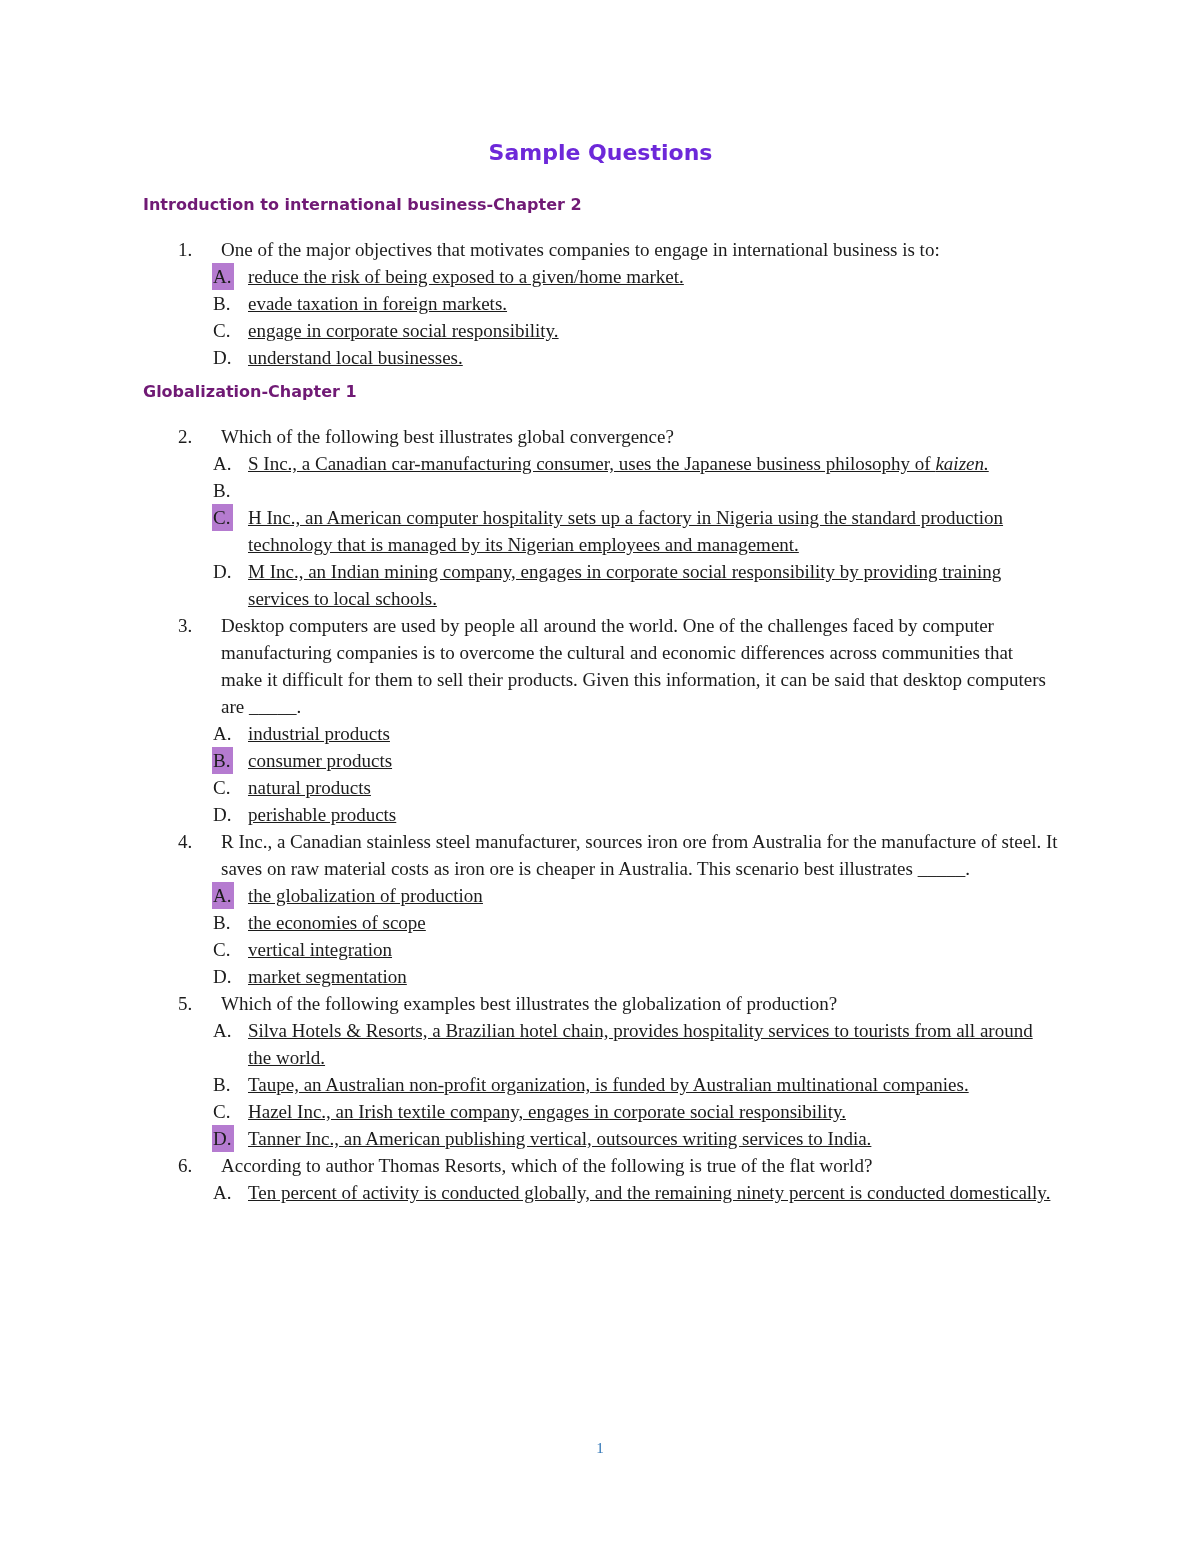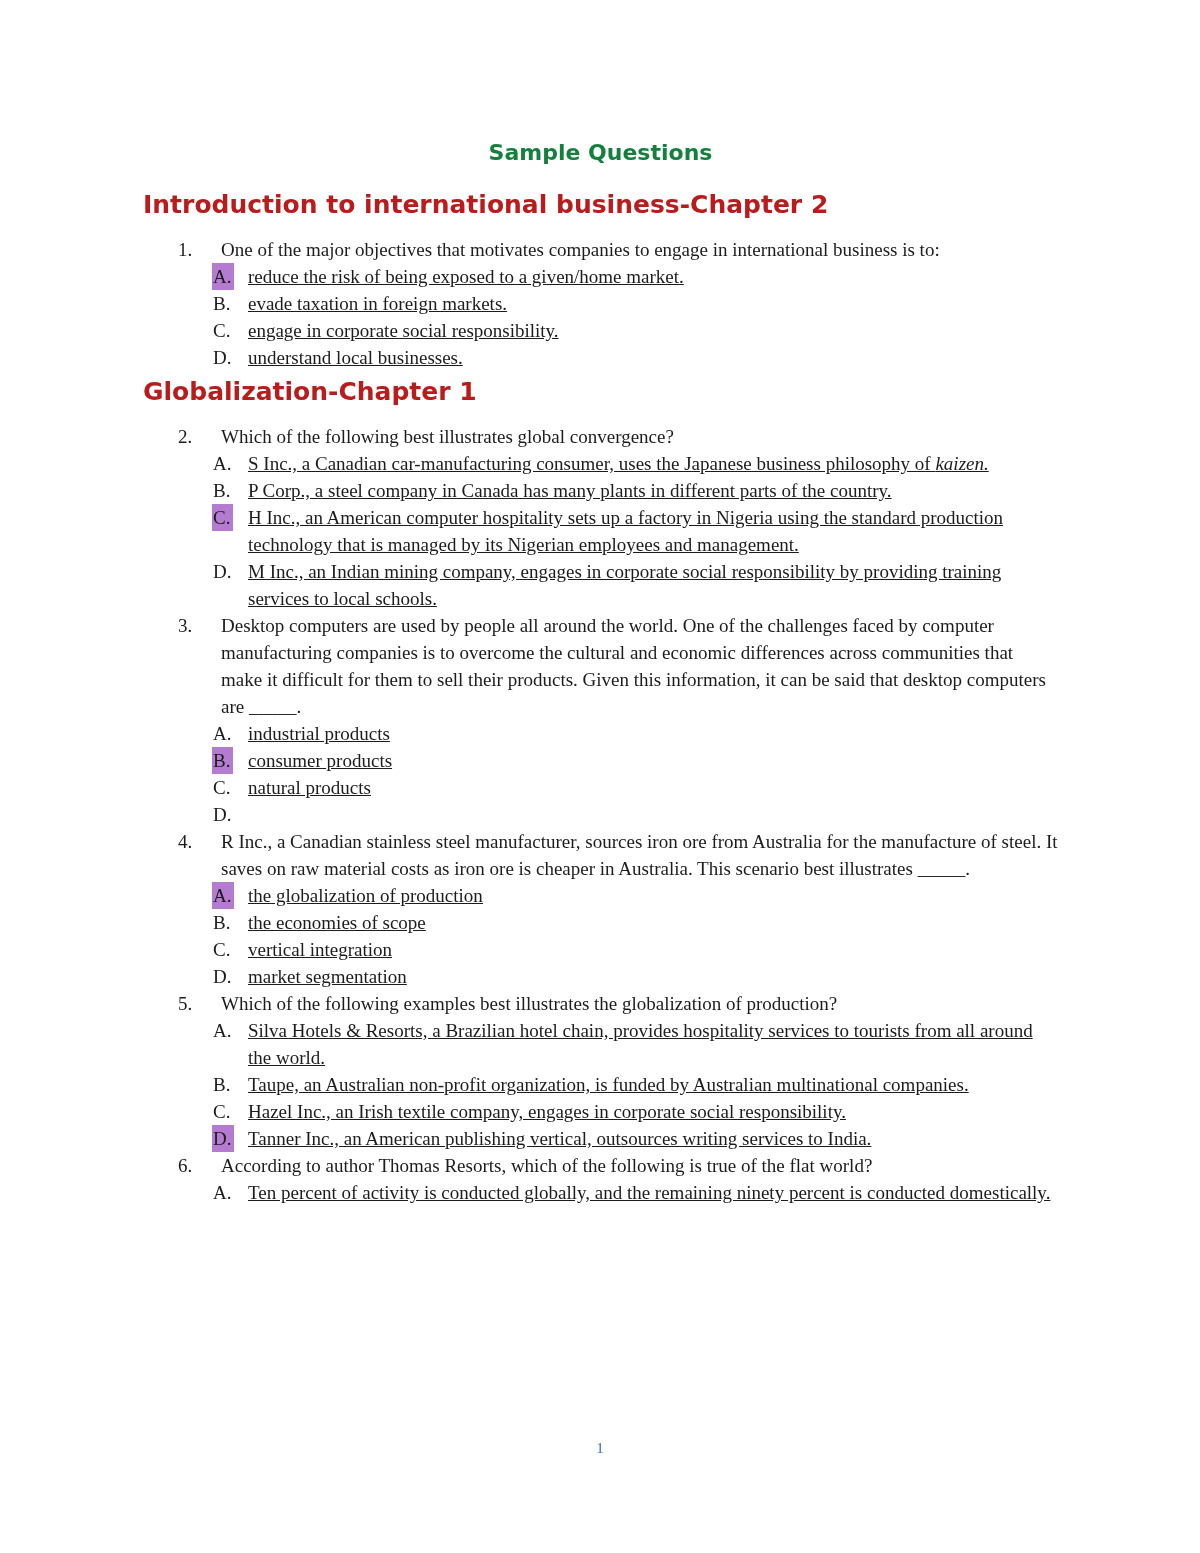--- a/index.html
+++ b/index.html
@@ -20,30 +20,30 @@
     font-size:19px;
     line-height:27px;
     color:var(--text);
     overflow:hidden;
   }
   .doc-title{
     font-family:"DejaVu Sans", sans-serif;
     font-size:22px;
     line-height:30px;
     font-weight:700;
-    color:#15803d;
+    color:#6d28d9;
     text-align:center;
     margin-bottom:22px;
   }
   .section-heading{
     font-family:"DejaVu Sans", sans-serif;
-    font-size:25px;
+    font-size:16px;
     line-height:30px;
     font-weight:700;
-    color:#b91c1c;
+    color:#701a75;
     margin:6px 0 16px 0;
   }
   .questions{list-style:none;}
   .q-row{display:flex;padding-left:35px;}
   .q-number{flex:0 0 35px;}
   .q-text{flex:1;margin-left:8px;}
   .option{display:flex;padding-left:70px;}
   .opt-letter{flex:0 0 35px;}
   .opt-text{flex:1;text-decoration:underline;}
   .letter-inner{display:inline-block;padding:0 3px 0 1px;margin-left:-1px;}
@@ -109,21 +109,20 @@
       <span class="q-text"><span>Which of the following best illustrates global convergence?</span></span>
     </div>
     <div class="options">
   <div class="option">
     <span class="opt-letter"><span class="letter-inner">A.</span></span>
     <span class="opt-text"><span>S Inc., a Canadian car-manufacturing consumer, uses the Japanese business philosophy of </span><span class="it">kaizen.</span></span>
   </div>
 
   <div class="option">
     <span class="opt-letter"><span class="letter-inner">B.</span></span>
-    <span class="opt-text"><span>P Corp., a steel company in Canada has many plants in different parts of the country.</span></span>
   </div>
 
   <div class="option">
     <span class="opt-letter"><span class="letter-inner hl">C.</span></span>
     <span class="opt-text"><span>H Inc., an American computer hospitality sets up a factory in Nigeria using the standard production technology that is managed by its Nigerian employees and management.</span></span>
   </div>
 
   <div class="option">
     <span class="opt-letter"><span class="letter-inner">D.</span></span>
     <span class="opt-text"><span>M Inc., an Indian mining company, engages in corporate social responsibility by providing training services to local schools.</span></span>
@@ -147,20 +146,21 @@
     <span class="opt-text"><span>consumer products</span></span>
   </div>
 
   <div class="option">
     <span class="opt-letter"><span class="letter-inner">C.</span></span>
     <span class="opt-text"><span>natural products</span></span>
   </div>
 
   <div class="option">
     <span class="opt-letter"><span class="letter-inner">D.</span></span>
+    <span class="opt-text"><span>perishable products</span></span>
   </div>
 </div>
   </li>
 
   <li class="question">
     <div class="q-row">
       <span class="q-number">4.</span>
       <span class="q-text"><span>R Inc., a Canadian stainless steel manufacturer, sources iron ore from Australia for the manufacture of steel. It saves on raw material costs as iron ore is cheaper in Australia. This scenario best illustrates _____.</span></span>
     </div>
     <div class="options">

